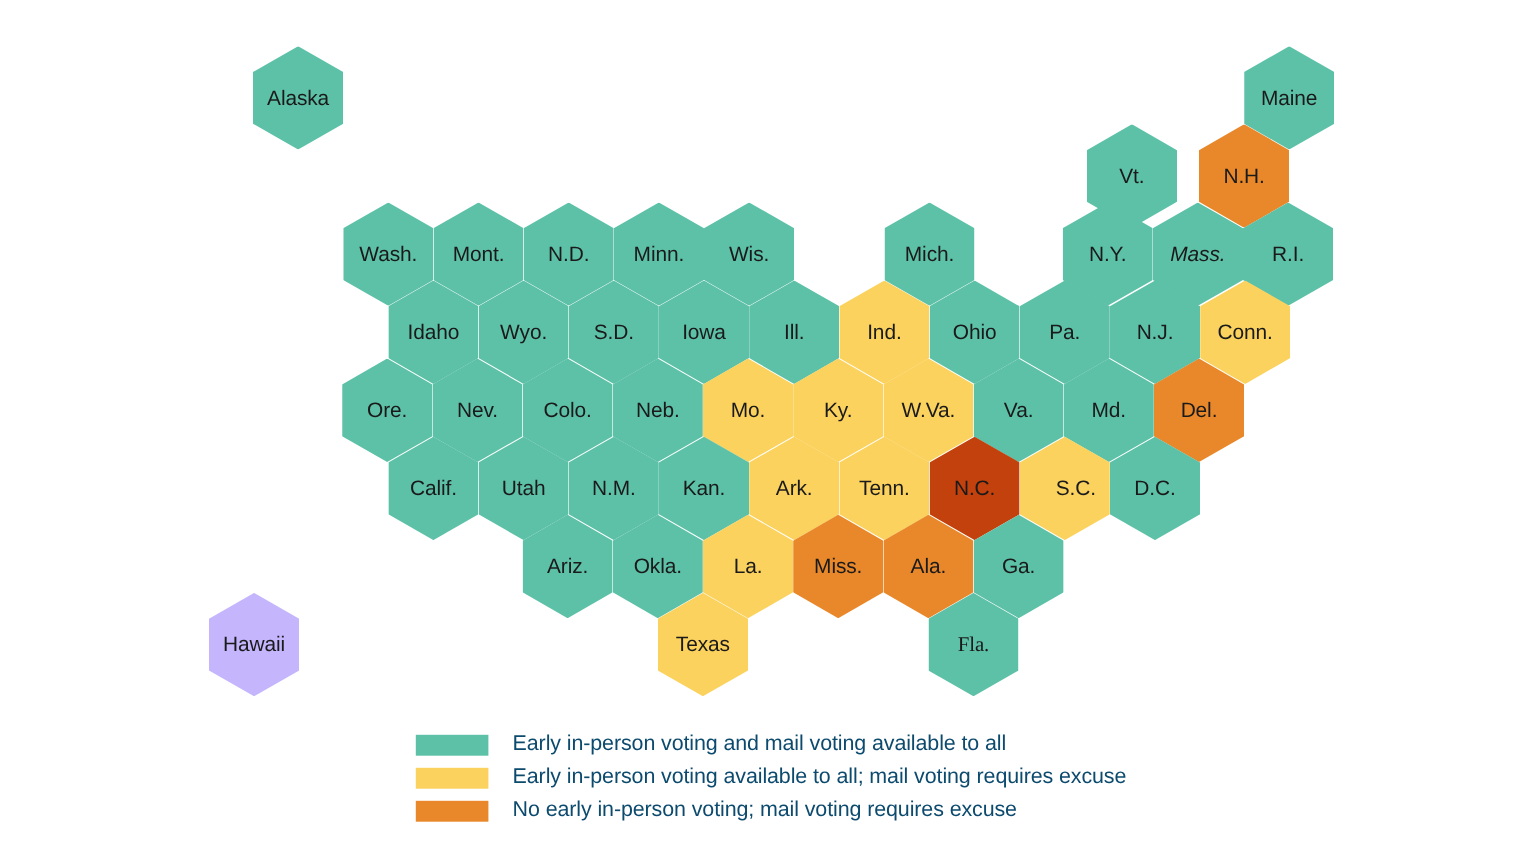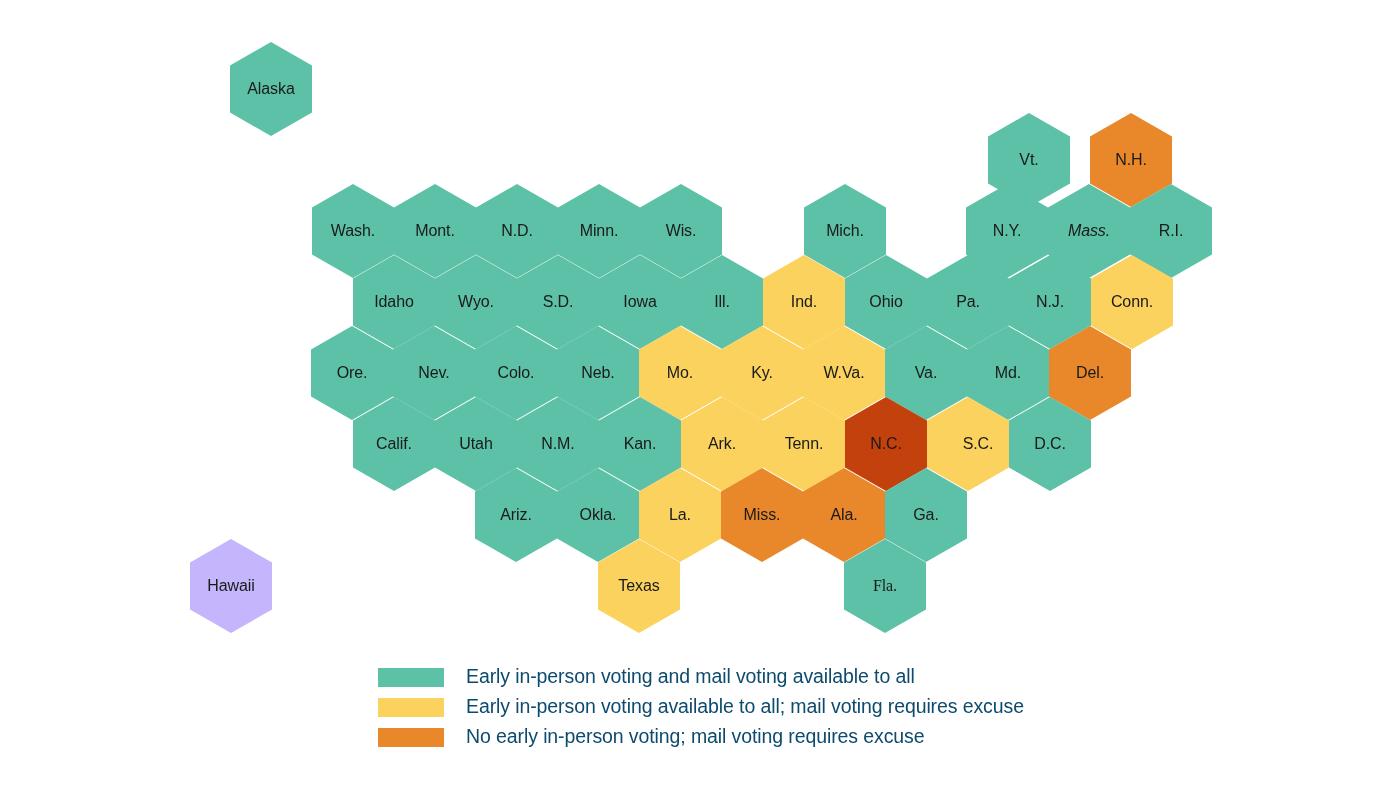--- a/index.html
+++ b/index.html
@@ -27,21 +27,21 @@
     width: 82px;
     height: 94px;
     display: flex;
     align-items: center;
     justify-content: center;
     -webkit-clip-path: polygon(50% 0%, 100% 25%, 100% 75%, 50% 100%, 0% 75%, 0% 25%);
     clip-path: polygon(50% 0%, 100% 25%, 100% 75%, 50% 100%, 0% 75%, 0% 25%);
     box-sizing: border-box;
   }
   .hex-label {
-    font-size: 16px;
+    font-size: 19px;
     line-height: 1;
     color: #1a1a1a;
     white-space: nowrap;
     letter-spacing: -0.1px;
     font-weight: 400;
     pointer-events: none;
   }
   #legend {
     position: absolute;
     left: 378px;
@@ -67,20 +67,23 @@
     letter-spacing: -0.1px;
   }
 </style>
 </head>
 <body>
 
 <div id="map-stage">
     <div class="hex" style="left: 230px; top: 42px; background: rgb(93, 193, 168);">
       <span class="hex-label">Alaska</span>
     </div>
+    <div class="hex" style="left: 1131px; top: 42px; background: rgb(93, 193, 168);">
+      <span class="hex-label">Maine</span>
+    </div>
     <div class="hex" style="left: 988px; top: 113px; background: rgb(93, 193, 168);">
       <span class="hex-label">Vt.</span>
     </div>
     <div class="hex" style="left: 1090px; top: 113px; background: rgb(232, 136, 42);">
       <span class="hex-label">N.H.</span>
     </div>
     <div class="hex" style="left: 312px; top: 184px; background: rgb(93, 193, 168);">
       <span class="hex-label">Wash.</span>
     </div>
     <div class="hex" style="left: 394px; top: 184px; background: rgb(93, 193, 168);">

